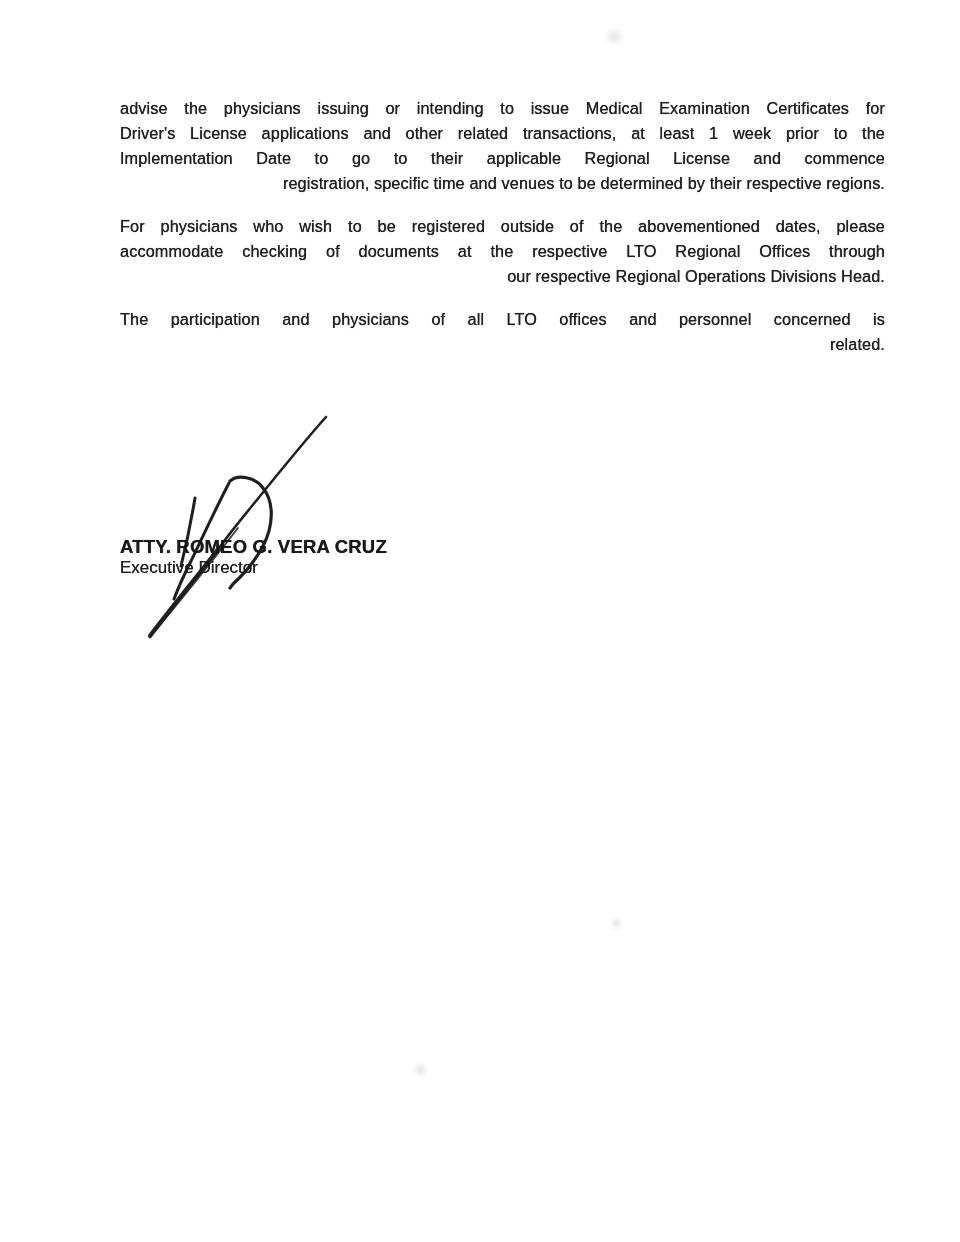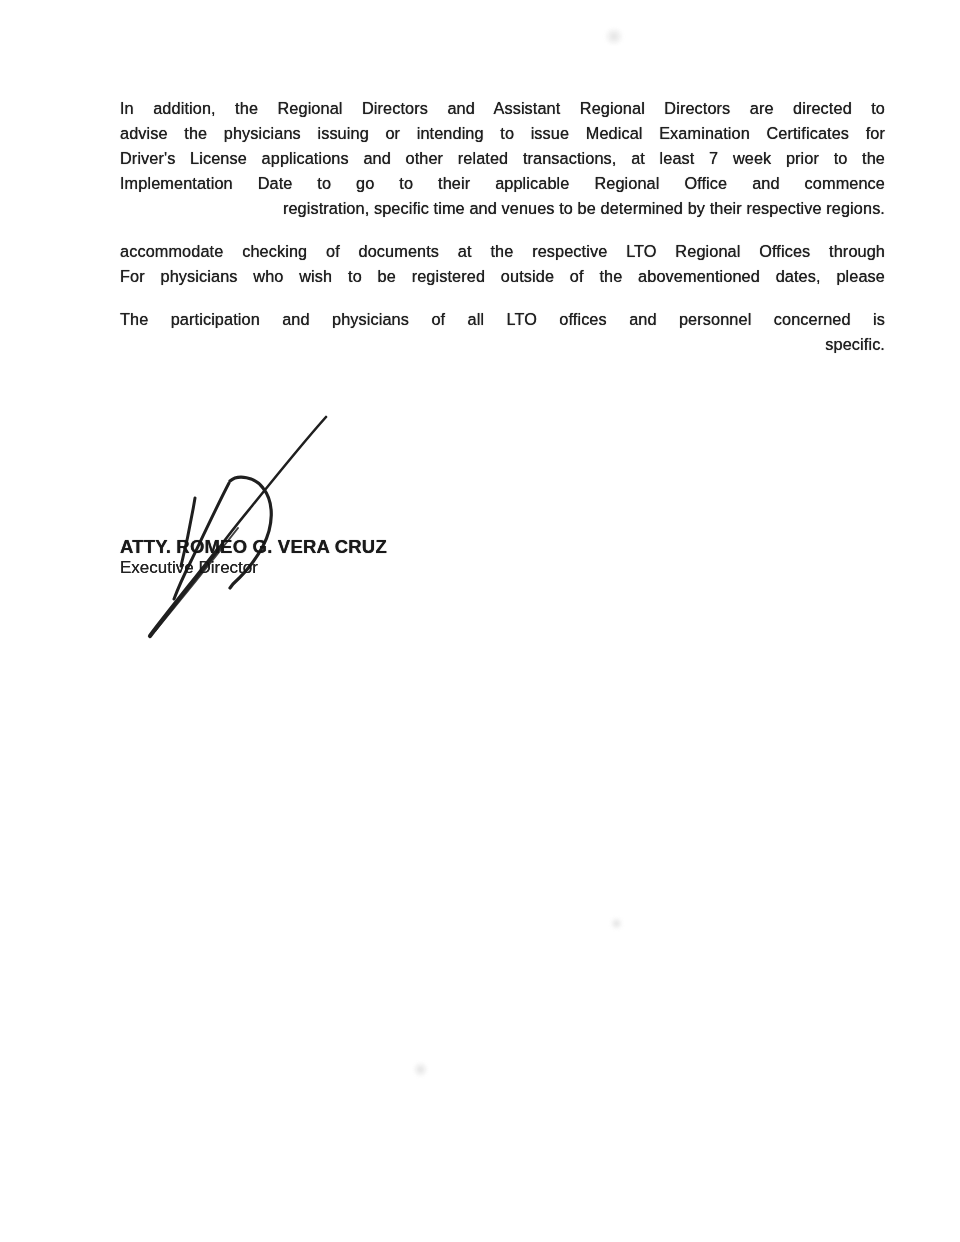--- a/index.html
+++ b/index.html
@@ -89,35 +89,35 @@
   }
 </style>
 </head>
 <body>
 
 <div class="page">
 
   <div class="doc">
 
     <div class="para">
-      <div class="line j">In addition, the Regional Directors and Assistant Regional Directors are directed to</div>
       <div class="line j">advise the physicians issuing or intending to issue Medical Examination Certificates for</div>
-      <div class="line j">Driver's License applications and other related transactions, at least 7 week prior to the</div>
-      <div class="line j">Implementation Date to go to their applicable Regional Office and commence</div>
+      <div class="line j">Driver's License applications and other related transactions, at least 1 week prior to the</div>
+      <div class="line j">Implementation Date to go to their applicable Regional License and commence</div>
       <div class="line last">registration, specific time and venues to be determined by their respective regions.</div>
     </div>
 
     <div class="para">
+      <div class="line j">For physicians who wish to be registered outside of the abovementioned dates, please</div>
       <div class="line j">accommodate checking of documents at the respective LTO Regional Offices through</div>
-      <div class="line j">For physicians who wish to be registered outside of the abovementioned dates, please</div>
+      <div class="line last">our respective Regional Operations Divisions Head.</div>
     </div>
 
     <div class="para">
       <div class="line j">The participation and physicians of all LTO offices and personnel concerned is</div>
-      <div class="line last">specific.</div>
+      <div class="line last">related.</div>
     </div>
 
 
   </div>
 
   <div class="sig-block">
     <div class="sig-name">ATTY. ROMEO G. VERA CRUZ</div>
     <div class="sig-title">Executive Director</div>
   </div>
 

